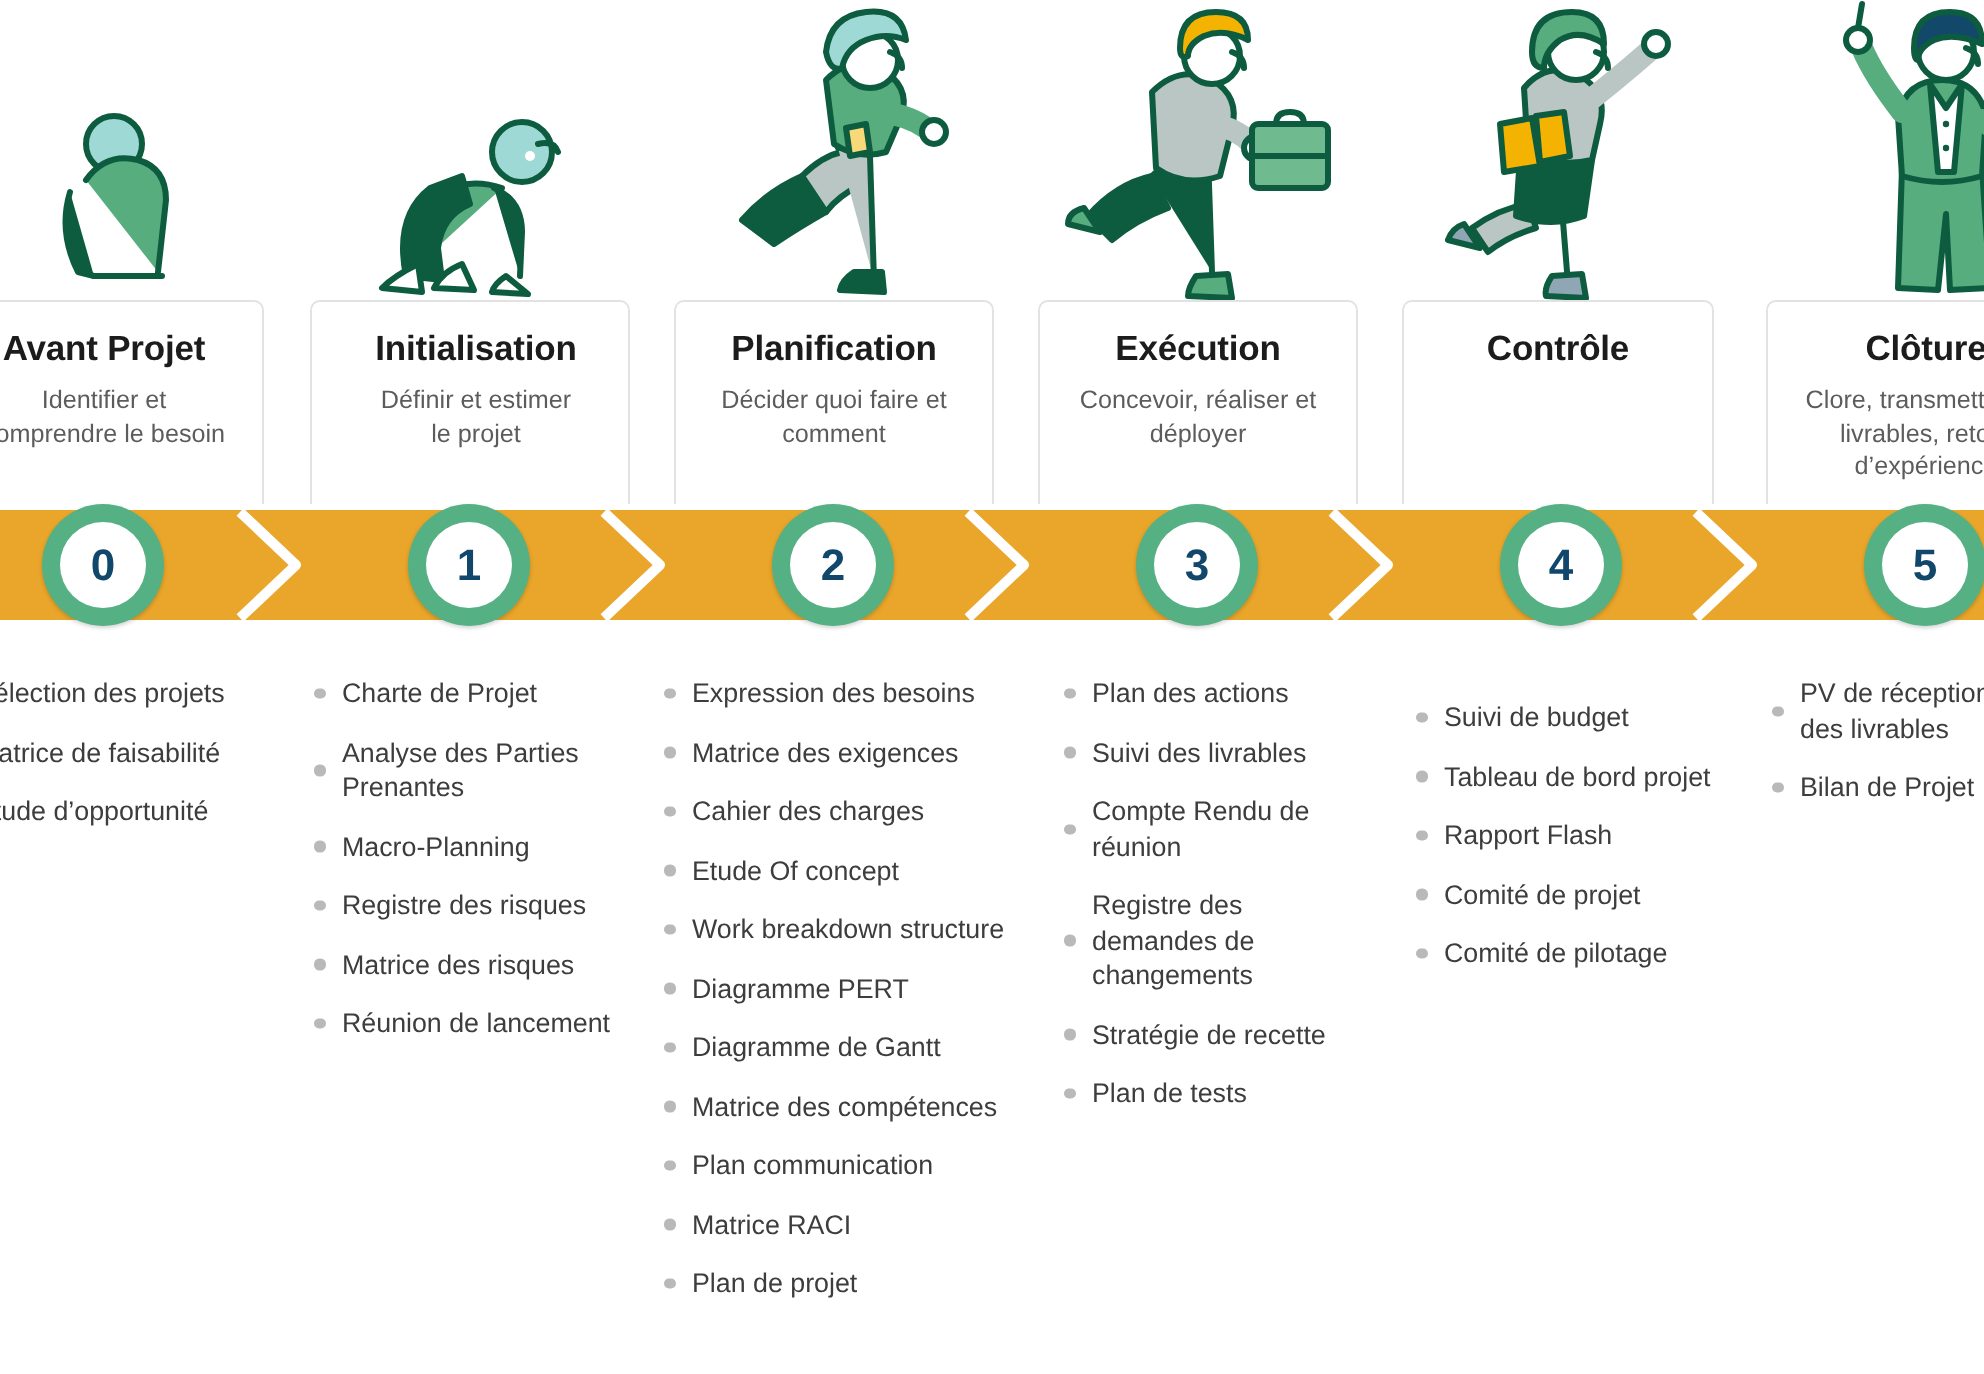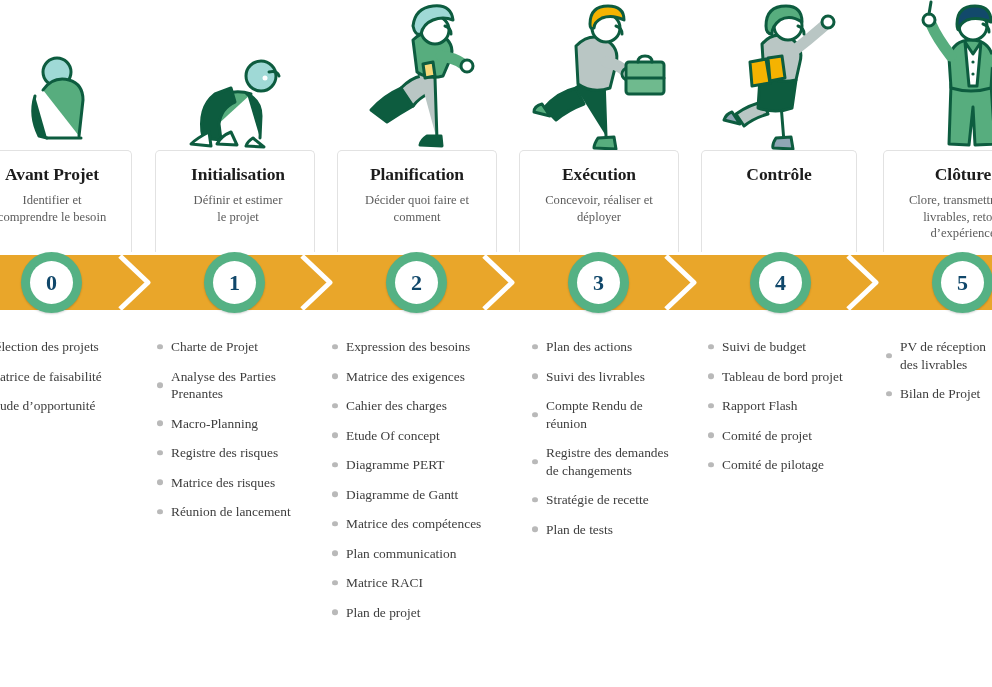--- a/index.html
+++ b/index.html
@@ -6,21 +6,20 @@
   html, body {
     width: 992px; height: 687px;
     background: #ffffff;
     font-family: "Liberation Sans", sans-serif;
     overflow: hidden;
   }
   #stage {
     position: relative;
     width: 992px; height: 687px;
     background: #ffffff;
-    font-family: Liberation Serif, serif;
   }
 
   
   .illus {
     position: absolute;
     top: 0;
     height: 150px;
     width: 182px;
     display: flex;
     align-items: flex-end;
@@ -310,36 +309,37 @@
       <li>Macro-Planning</li>
       <li>Registre des risques</li>
       <li>Matrice des risques</li>
       <li>Réunion de lancement</li>
     </ul>
   <ul class="list" style="left:330px; width:185px;">
       <li>Expression des besoins</li>
       <li>Matrice des exigences</li>
       <li>Cahier des charges</li>
       <li>Etude Of concept</li>
+      <li>Work breakdown structure</li>
       <li>Diagramme PERT</li>
       <li>Diagramme de Gantt</li>
       <li>Matrice des compétences</li>
       <li>Plan communication</li>
       <li>Matrice RACI</li>
       <li>Plan de projet</li>
     </ul>
   <ul class="list" style="left:530px; width:150px;">
       <li>Plan des actions</li>
       <li>Suivi des livrables</li>
       <li>Compte Rendu de réunion</li>
       <li>Registre des demandes de changements</li>
       <li>Stratégie de recette</li>
       <li>Plan de tests</li>
     </ul>
-  <ul class="list" style="left:706px; width:170px;">
+  <ul class="list" style="left:706px; width:170px;margin-top:12px;">
       <li>Suivi de budget</li>
       <li>Tableau de bord projet</li>
       <li>Rapport Flash</li>
       <li>Comité de projet</li>
       <li>Comité de pilotage</li>
     </ul>
   <ul class="list" style="left:884px; width:120px;">
       <li>PV de réception des livrables</li>
       <li>Bilan de Projet</li>
     </ul>

